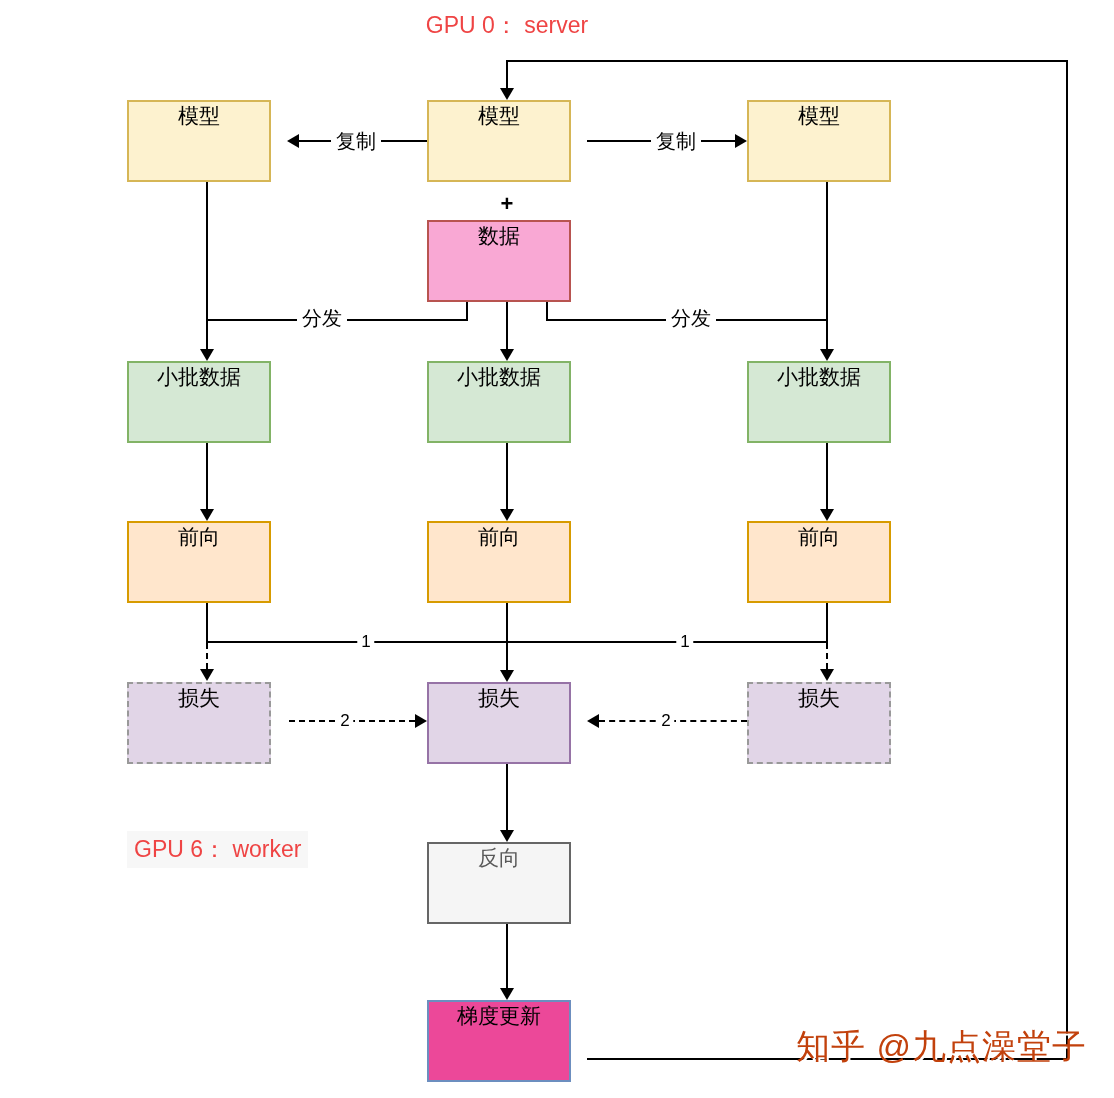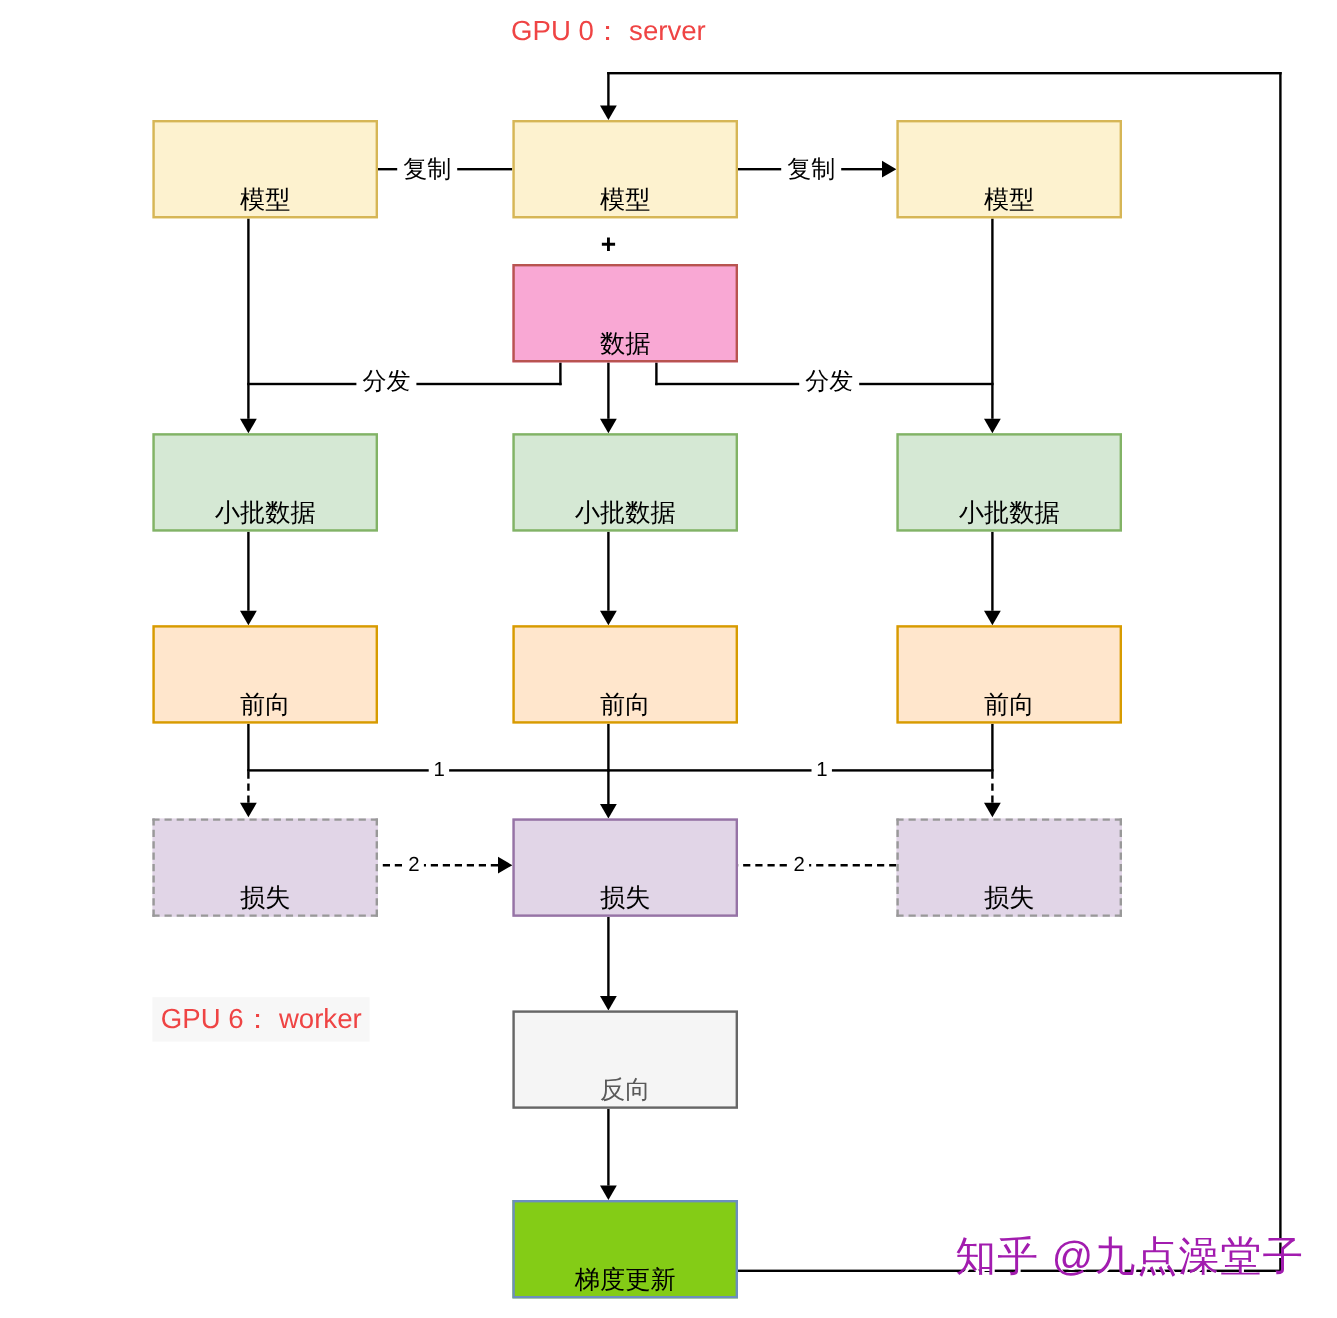--- a/index.html
+++ b/index.html
@@ -1,22 +1,22 @@
 <!DOCTYPE html>
 <html><head>
 <meta charset="utf-8">
 <style>
   html,body { margin:0; padding:0; background:#fff; }
   #canvas {
     position:relative; width:1114px; height:1098px; background:#ffffff;
     font-family:"Liberation Sans","DejaVu Sans",sans-serif; color:#000; overflow:hidden;
   }
   .box {
-    position:absolute; width:188px; height:82px; box-sizing:border-box;
-    border:2px solid #000; display:flex; align-items:flex-end; justify-content:center;
+    position:absolute; width:144px; height:82px; box-sizing:border-box;
+    border:2px solid #000; display:flex; align-items:flex-start; justify-content:center;
     font-size:21px; z-index:3;
   }
   .box.dashed { border-style:dashed; }
   .box-label { pointer-events:none; }
   .hl  { position:absolute; height:2px; background:#000; z-index:1; }
   .vl  { position:absolute; width:2px;  background:#000; z-index:1; }
   .hld { position:absolute; height:0; border-top:2px dashed #000; z-index:1; }
   .vld { position:absolute; width:0;  border-left:2px dashed #000; z-index:1; }
   .ar-d { position:absolute; width:0; height:0; border-left:7px solid transparent;
           border-right:7px solid transparent; border-top:12px solid #000; z-index:2; }
@@ -30,21 +30,21 @@
   }
   .edge-label.num { font-size:17px; padding:0 4px; }
   .edge-label.plus { font-size:22px; font-weight:bold; padding:0 6px; }
   .big-label {
     position:absolute; font-size:23px; white-space:nowrap; z-index:4; color:#ef4444;
   }
   .gpu-worker { background:#f7f7f7; padding:3px 7px; }
   #title { transform:translateX(-50%); }
   #watermark {
     position:absolute; right:27px; top:1024px; font-size:34px; letter-spacing:1px;
-    color:#a21caf; text-shadow:2px 2px 0 #ffffff; white-space:nowrap; z-index:6;
+    color:#c2410c; text-shadow:2px 2px 0 #ffffff; white-space:nowrap; z-index:6;
   }
 </style>
 </head>
 <body>
 
 <div id="canvas">
 
   <div id="title" class="big-label" style="left:507px; top:10px;">GPU 0： server</div>
   <div class="big-label gpu-worker" style="left:127px; top:831px;">GPU 6： worker</div>
 
@@ -150,19 +150,19 @@
     <span class="box-label">损失</span>
   </div>
   <div class="box dashed" style="left: 747px; top: 682px; background-color: rgb(225, 213, 231); border-color: rgb(153, 153, 153);">
     <span class="box-label">损失</span>
   </div>
 
   <div class="box" style="left: 427px; top: 842px; background-color: rgb(245, 245, 245); border-color: rgb(102, 102, 102); color: rgb(89, 89, 89);">
     <span class="box-label">反向</span>
   </div>
 
-  <div class="box" style="left: 427px; top: 1000px; background-color: #84cc16; border-color: rgb(108, 142, 191);">
+  <div class="box" style="left: 427px; top: 1000px; background-color: #ec4899; border-color: rgb(108, 142, 191);">
     <span class="box-label">梯度更新</span>
   </div>
 
   <div id="watermark">知乎 @九点澡堂子</div>
 
 </div>
 
 </body></html>

